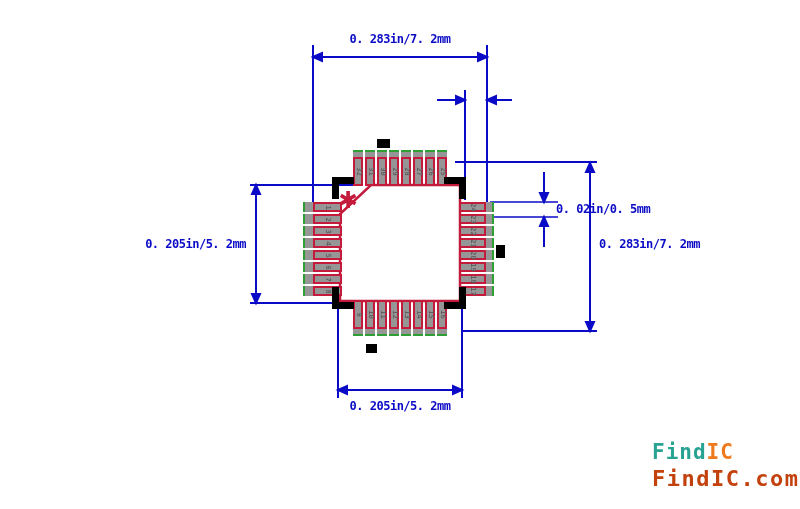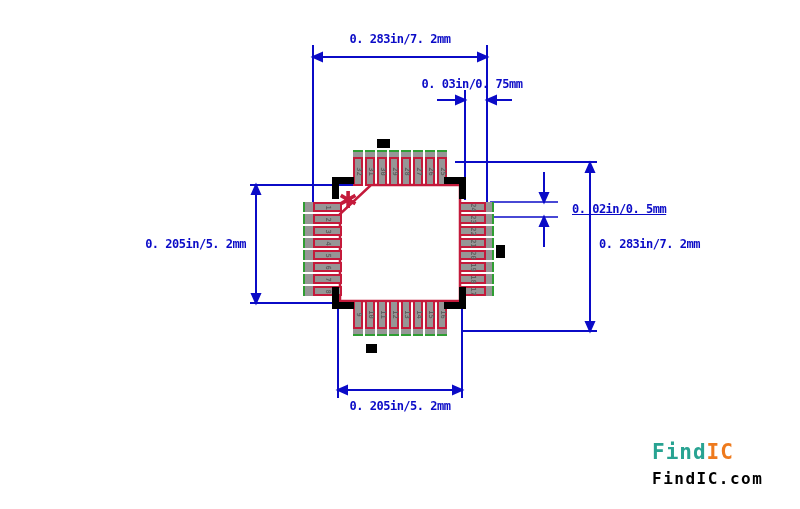--- a/index.html
+++ b/index.html
@@ -17,22 +17,22 @@
   .pin-num{transform:rotate(90deg);font-family:"DejaVu Sans Mono",monospace;
            font-size:7px;font-weight:bold;color:#606060;line-height:7px;}
   .black-mark{position:absolute;background:#000;}
   .pin1-star{position:absolute;left:334px;top:183px;width:28px;height:30px;
              color:#c41a3b;font-size:30px;font-weight:bold;line-height:30px;text-align:center;}
   .logo{position:absolute;left:652px;top:436px;width:140px;}
   .logo-line1{font-family:"DejaVu Sans Mono",monospace;font-size:21px;font-weight:bold;
               letter-spacing:1px;line-height:32px;}
   .logo-find{color:#28a392;}
   .logo-ic{color:#ee7a1d;}
-  .logo-site{font-family:"DejaVu Sans Mono",monospace;font-size:16px;font-weight:bold;
-             letter-spacing:1.5px;color:#000000;line-height:20px;margin-top:1px;}
+  .logo-site{font-family:"DejaVu Sans Mono",monospace;font-size:22px;font-weight:bold;
+             letter-spacing:1.5px;color:#c2410c;line-height:20px;margin-top:1px;}
 </style>
 </head>
 <body>
 
 <div id="canvas">
 
   <svg class="linework" width="800" height="509" viewBox="0 0 800 509">
     <g stroke="#0b0bc7" stroke-width="2" fill="#0b0bc7">
 
       <line x1="313" y1="57" x2="487" y2="57"></line>
@@ -280,22 +280,21 @@
   <div class="black-mark" style="left:444px;top:302px;width:22px;height:7px;"></div>
   <div class="black-mark" style="left:459px;top:287px;width:7px;height:22px;"></div>
 
   <div class="black-mark" style="left:377px;top:139px;width:13px;height:9px;"></div>
   <div class="black-mark" style="left:496px;top:245px;width:9px;height:13px;"></div>
   <div class="black-mark" style="left:366px;top:344px;width:11px;height:9px;"></div>
 
   <div class="pin1-star">✱</div>
 
   <div class="dim-label ta-c" style="left:340px;top:32px;width:120px;">0. 283in/7. 2mm</div>
-  <div class="dim-label ta-c" style="left:412px;top:77px;width:120px;">0. 03in/0. 75mm</div>
-  <div class="dim-label" style="left:572px;top:202px;text-decoration:underline;">0. 02in/0. 5mm</div>
+  <div class="dim-label" style="left:556px;top:202px;">0. 02in/0. 5mm</div>
   <div class="dim-label" style="left:599px;top:237px;">0. 283in/7. 2mm</div>
   <div class="dim-label ta-r" style="left:126px;top:237px;width:120px;">0. 205in/5. 2mm</div>
   <div class="dim-label ta-c" style="left:340px;top:399px;width:120px;">0. 205in/5. 2mm</div>
 
   <div class="logo">
     <div class="logo-line1"><span class="logo-find">Find</span><span class="logo-ic">IC</span></div>
     <div class="logo-site">FindIC.com</div>
   </div>
 
 </div>

